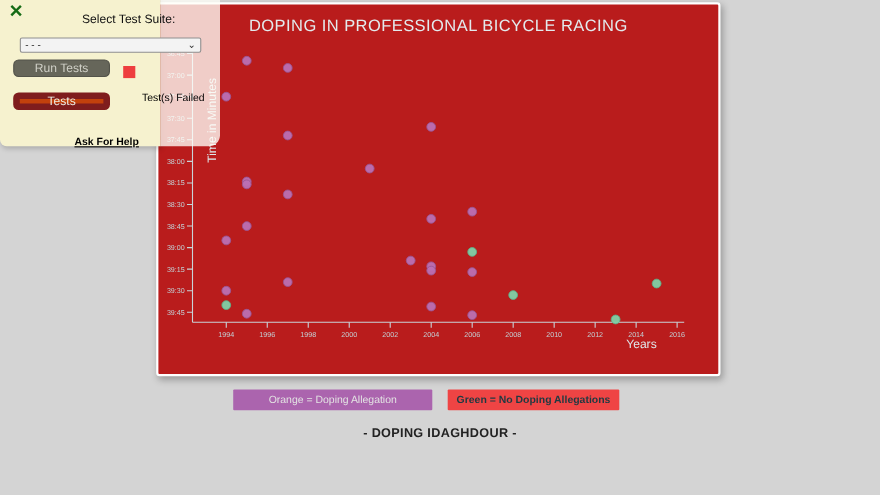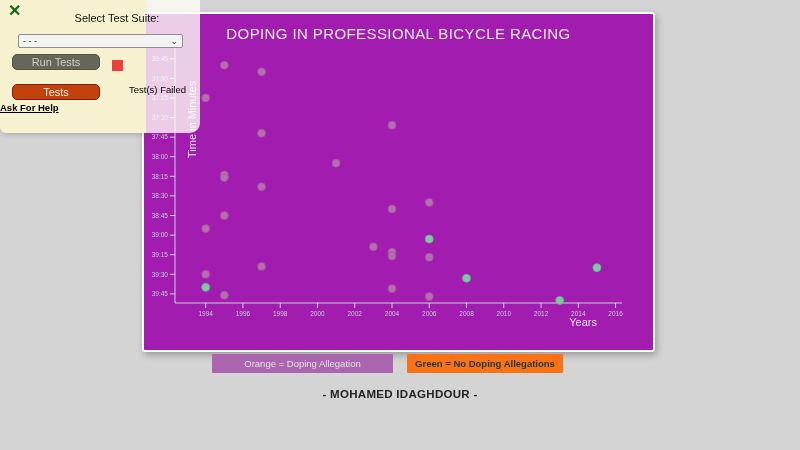--- a/index.html
+++ b/index.html
@@ -1,22 +1,22 @@
 <!DOCTYPE html>
 <html><head>
 <meta charset="utf-8">
 <style>
   * { margin:0; padding:0; box-sizing:border-box; }
   html,body { width:800px; height:450px; overflow:hidden; }
   body { background:#d4d4d4; font-family:"Liberation Sans", sans-serif; position:relative; }
 
   
   .chart-card{
-    position:absolute; left:142px; top:12px; width:513px; height:340px;
-    background:#a21caf; border:2px solid #ffffff; border-radius:3px;
+    position:absolute; left:142px; top:2px; width:513px; height:340px;
+    background:#b91c1c; border:2px solid #ffffff; border-radius:3px;
     box-shadow:2px 3px 7px rgba(0,0,0,.28);
   }
   .chart-title{
     position:absolute; top:11px; left:0; width:100%; text-align:center;
     color:#e3eaed; font-size:15px; letter-spacing:.4px;
   }
   .chart-svg{ position:absolute; left:0; top:0; }
 
   
   .test-panel{ position:absolute; left:0; top:0; width:200px; height:133px; z-index:20; font-size:10px; }
@@ -43,27 +43,27 @@
     display:flex; align-items:center; justify-content:space-between;
     padding:0 4px; font-size:9px; color:#222; cursor:pointer;
   }
   .suite-select .chev{ font-size:9px; color:#333; line-height:8px; }
   .btn{
     position:absolute; left:12px; width:88px; height:16px; border-radius:5px;
     display:flex; align-items:center; justify-content:center;
     font-size:11px; cursor:pointer;
   }
   .btn-run{ top:54px; background:#66665a; border:1px solid #53534a; color:#cfcfc6; }
-  .btn-tests{ top:84px; background:#c2410c; border:1px solid #7f1d1d; color:#ebebE3; }
+  .btn-tests{ top:84px; background:#c2410c; border:6px solid #7f1d1d; color:#ebebE3; }
   .fcc-legend{ position:absolute; left:112px; top:55px; }
   .fcc-legend-row{ display:flex; align-items:center; height:20px; }
   .fcc-swatch{ width:11px; height:11px; margin-right:6px; flex:none; }
   .fcc-legend-label{ font-size:9.5px; color:#000; white-space:nowrap;margin-top:48px; }
   .help-link{
-    position:absolute; left:0; top:102px; width:194px; 
+    position:absolute; left:0; top:124px; width:194px; text-align:center;
     font-size:9.5px; font-weight:bold; color:#000; text-decoration:underline; cursor:pointer;
   }
 
   
   .chip{
     position:absolute; top:354px; height:19px; line-height:19px;
     text-align:center; font-size:9.5px; border-radius:1px;
   }
   .chip-doping{ left:212px; width:181px; }
   .chip-clean{ left:407px; width:156px; font-weight:bold; }
@@ -178,15 +178,15 @@
       <div class="fcc-legend-row">
         <span class="fcc-swatch" style="background: rgb(238, 62, 62);"></span>
         <span class="fcc-legend-label">Test(s) Failed</span>
       </div>
     </div>
   <div class="help-link">Ask For Help</div>
 </div>
 
 <div id="chips">
     <div class="chip chip-doping" style="background: rgb(171, 100, 174); color: rgb(227, 227, 227);">Orange = Doping Allegation</div>
-    <div class="chip chip-clean" style="background: #f97316; color: rgb(29, 58, 66);">Green = No Doping Allegations</div>
+    <div class="chip chip-clean" style="background: #ef4444; color: rgb(29, 58, 66);">Green = No Doping Allegations</div>
   </div>
-<div class="attribution">- MOHAMED IDAGHDOUR -</div>
+<div class="attribution">- DOPING IDAGHDOUR -</div>
 
 </body></html>

